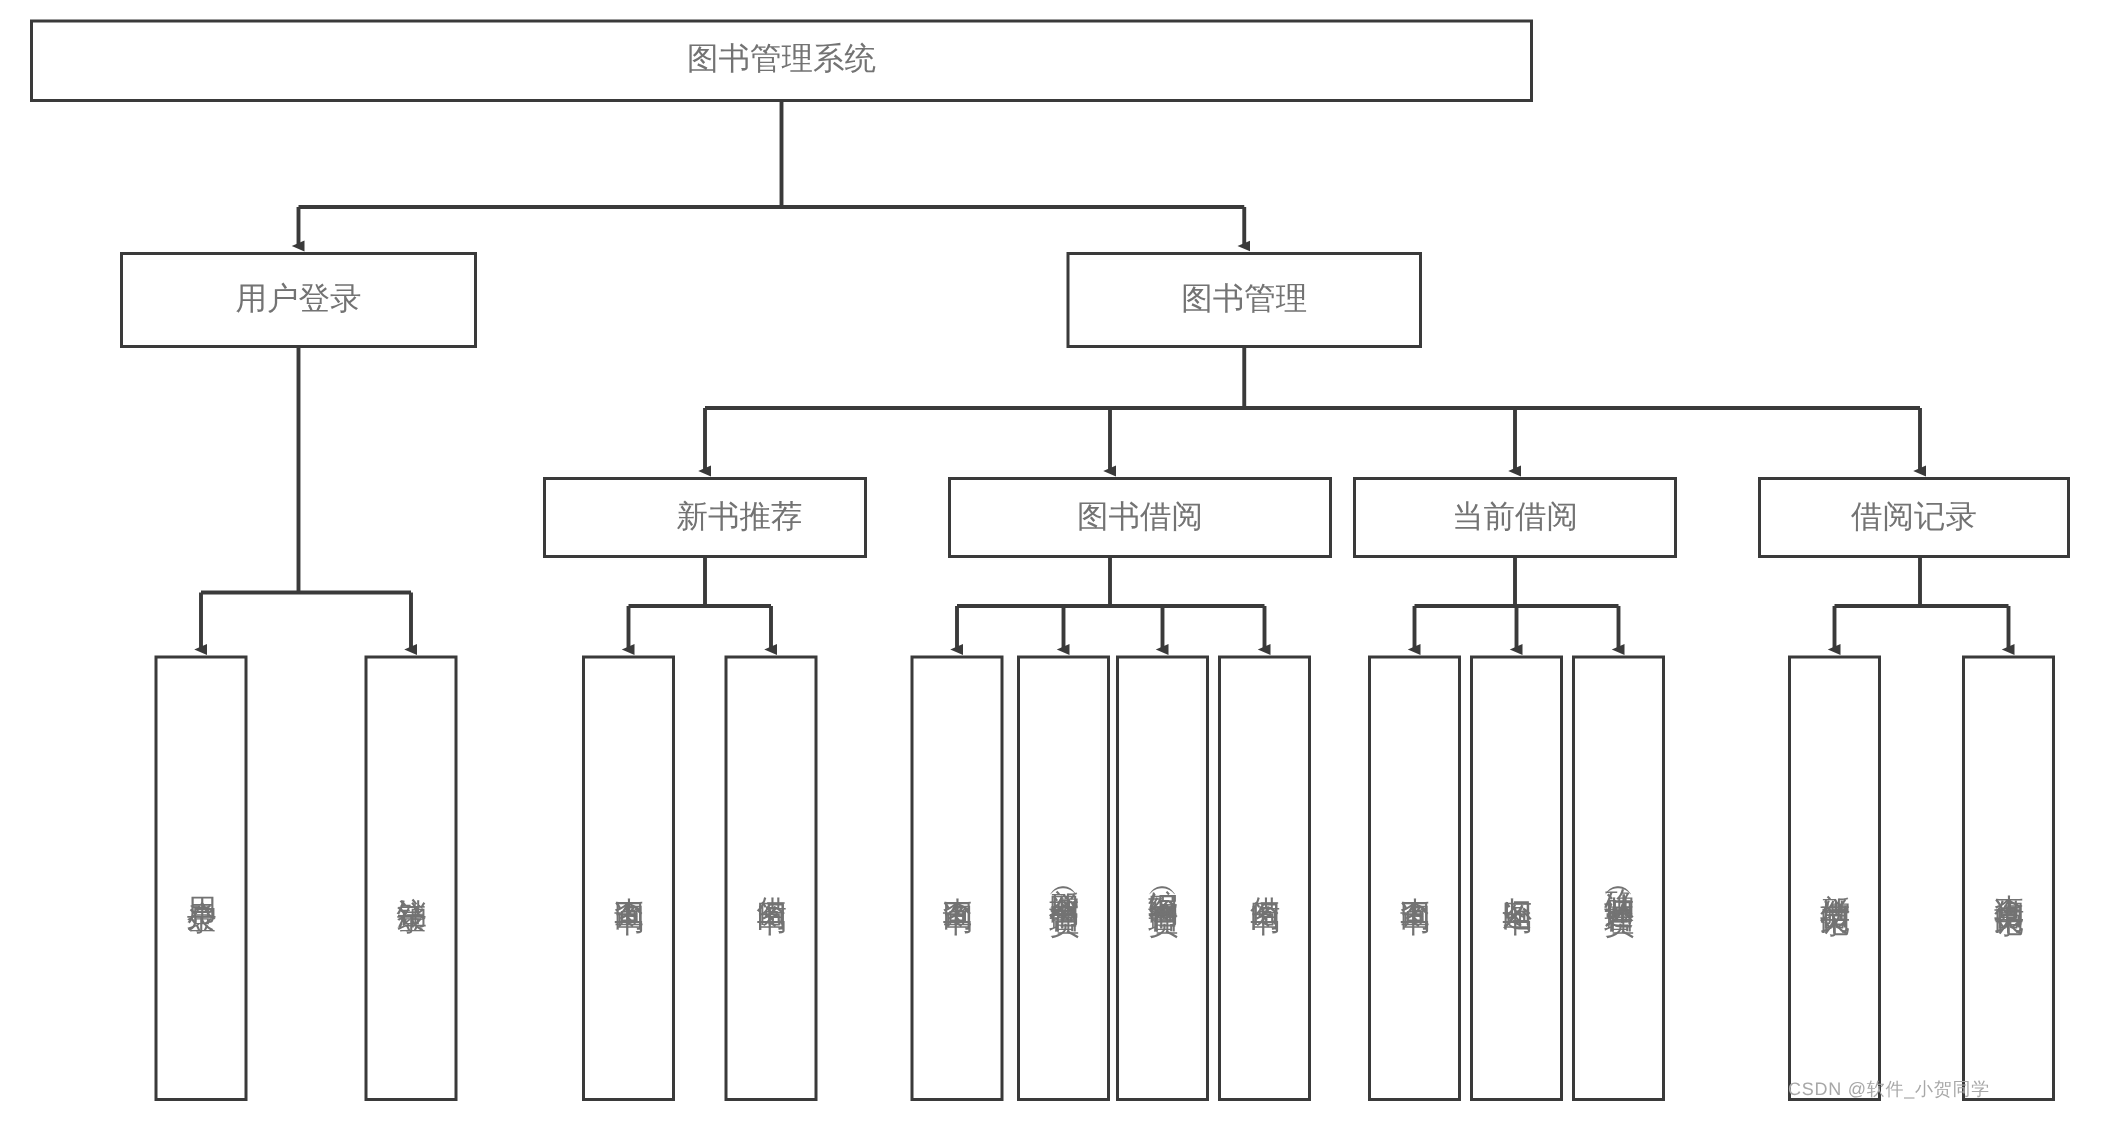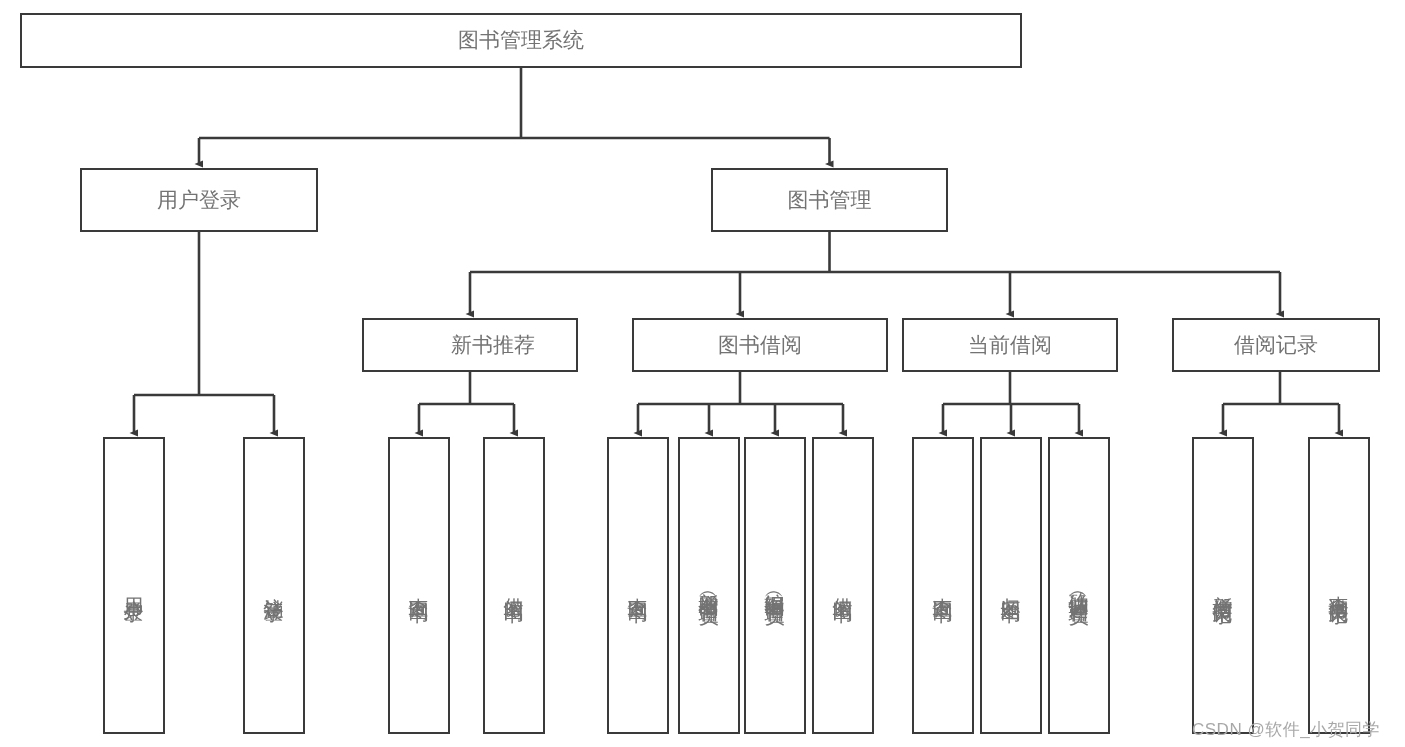--- a/index.html
+++ b/index.html
@@ -55,21 +55,21 @@
   .node.v .label {
     writing-mode: vertical-rl;
     text-orientation: upright;
     font-size: 20px;
     letter-spacing: 2px;
     line-height: 1;
     white-space: nowrap;
   }
   .watermark {
     position: absolute;
-    font-size: 17px;
+    font-size: 12px;
     color: #a8a8a8;
     white-space: nowrap;
     z-index: 5;
     letter-spacing: 0.5px;
   }
 </style>
 </head>
 <body>
 
 <div id="diagram-root">

